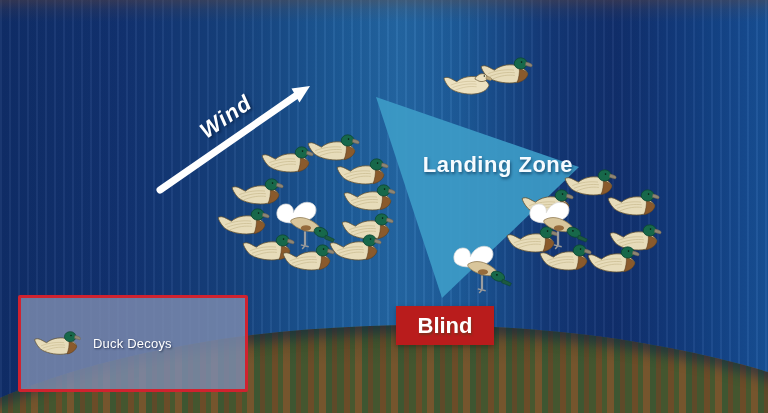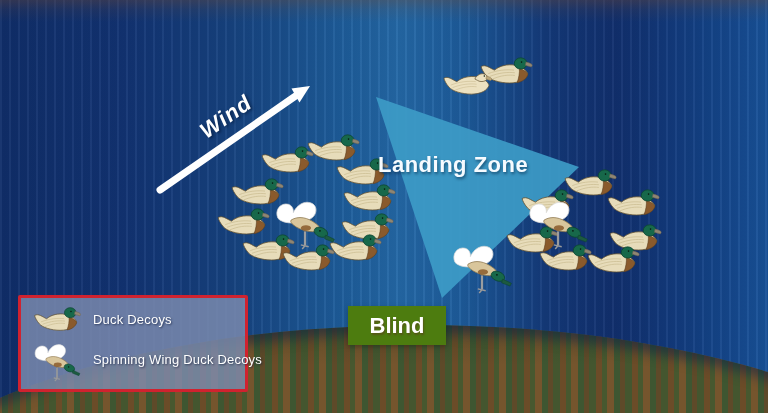--- a/index.html
+++ b/index.html
@@ -25,21 +25,21 @@
       linear-gradient(180deg, rgba(30,50,30,.25), rgba(0,0,0,0) 40px),
       repeating-linear-gradient(90deg,#6b4c28 0 6px,#47582f 6px 11px,#75552d 11px 18px,#3e5631 18px 24px,#5e4a29 24px 29px,#44562f 29px 36px);
     box-shadow: inset 0 8px 12px rgba(15,35,70,.55);
   }
   
   .decoy-layer{position:absolute;inset:0;z-index:3;}
   .decoy{position:absolute;}
   
   .landing-zone-label{
     position:absolute;z-index:4;left:378px;top:152px;width:195px;
-    text-align:left;color:#f6fbff;font-size:22px;font-weight:bold;
+    text-align:right;color:#f6fbff;font-size:22px;font-weight:bold;
     letter-spacing:.5px;text-shadow:1px 2px 3px rgba(0,30,60,.55);
   }
   .wind-label{
     position:absolute;z-index:4;left:176px;top:104px;width:100px;
     text-align:center;color:#ffffff;font-size:22px;font-weight:bold;font-style:italic;
     transform:rotate(-35deg);letter-spacing:1px;
     text-shadow:1px 2px 3px rgba(0,20,50,.6);
   }
   .blind{
     position:absolute;z-index:4;left:348px;top:306px;width:98px;height:39px;
@@ -175,36 +175,28 @@
           <use href="#sym-spinner"></use>
         </svg></div>
       <div class="decoy" style="left: 451px; top: 238px;"><svg width="62" height="56" viewBox="0 0 66 60">
           <use href="#sym-spinner"></use>
         </svg></div>
     </div>
 
   <div class="wind-label">Wind</div>
   <div class="landing-zone-label">Landing Zone</div>
 
-  <div class="blind" style="background: #4d7c0f;">
+  <div class="blind" style="background: #b91c1c; margin-left: 48px;">
     <span class="blind-label">Blind</span>
   </div>
 
   <div class="legend" style="border-color: rgb(208, 34, 47);">
     <div class="legend-row">
       <span class="legend-icon">
         <svg width="48" height="29" viewBox="0 0 60 36">
             <use href="#sym-mallard"></use>
           </svg>
       </span>
       <span class="legend-label">Duck Decoys</span>
     </div>
-    <div class="legend-row">
-      <span class="legend-icon">
-        <svg width="48" height="44" viewBox="0 0 66 60">
-            <use href="#sym-spinner"></use>
-          </svg>
-      </span>
-      <span class="legend-label">Spinning Wing Duck Decoys</span>
-    </div>
   </div>
 
 </div>
 
 </body></html>

